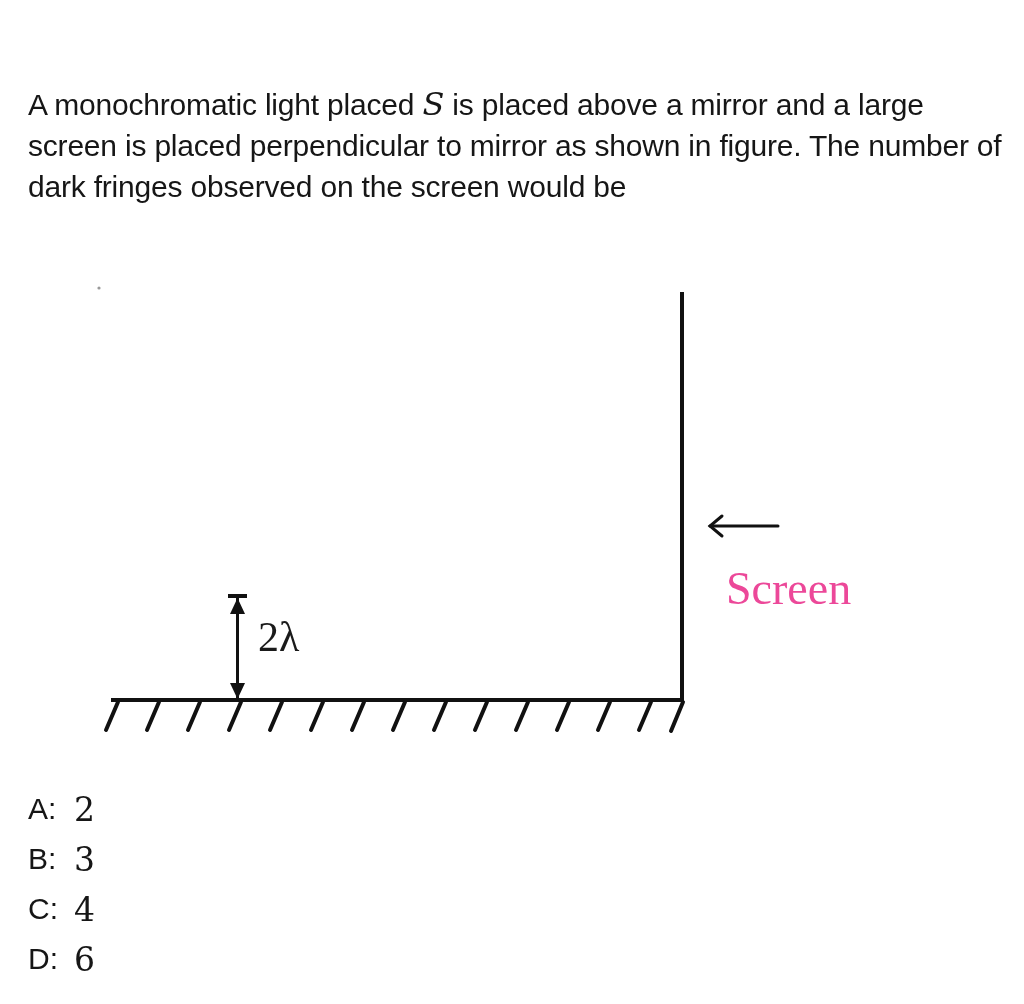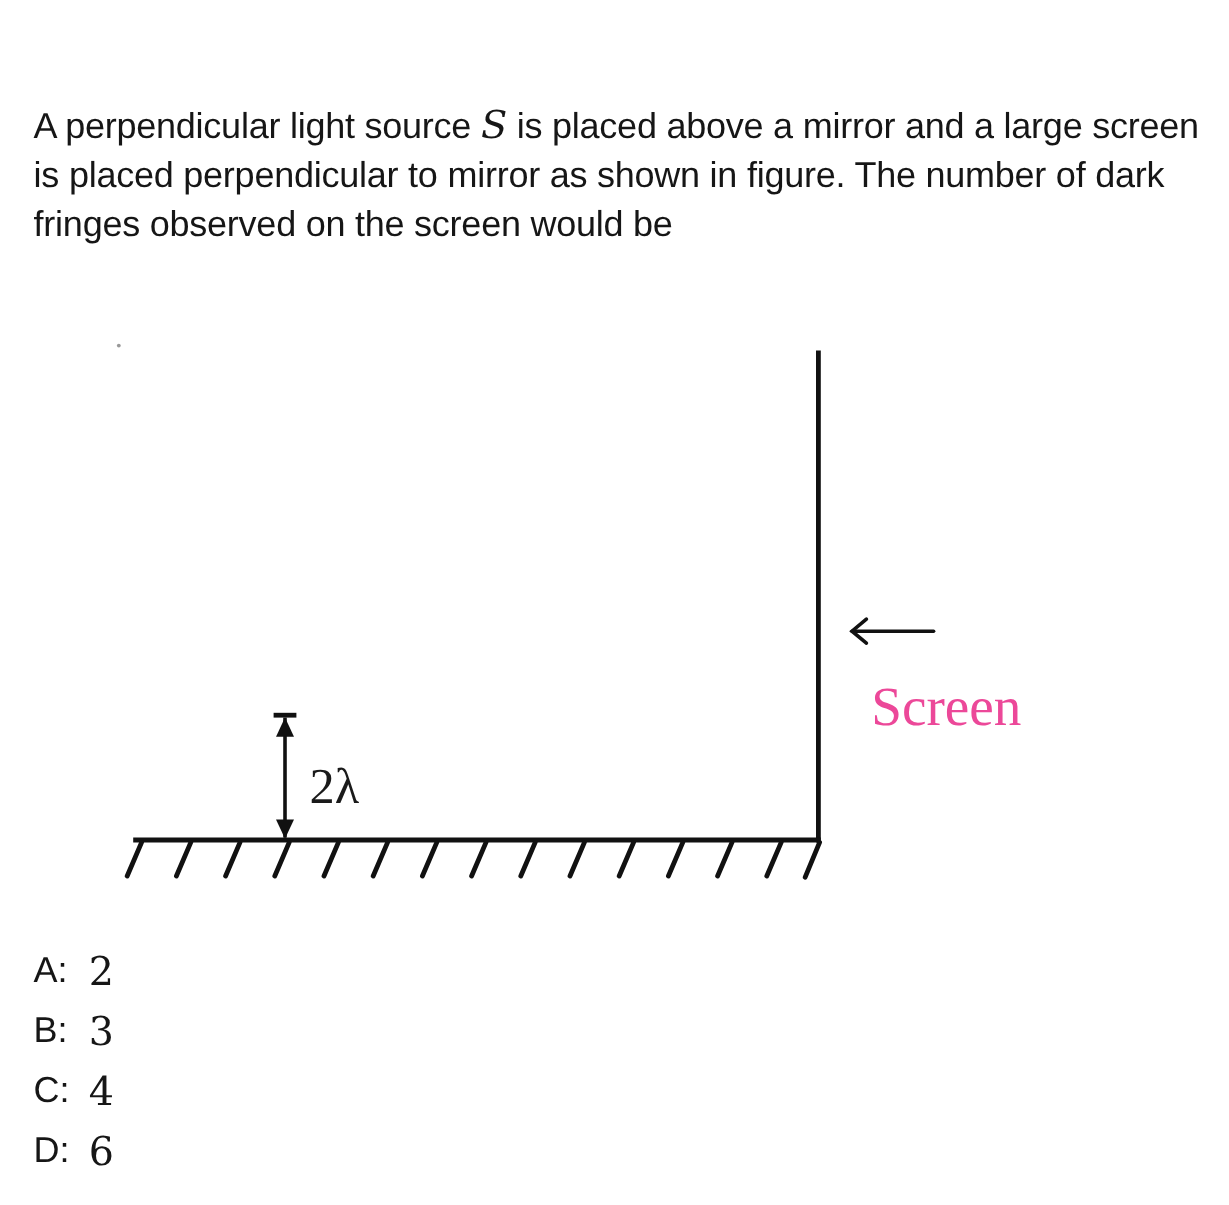--- a/index.html
+++ b/index.html
@@ -6,40 +6,40 @@
     body { width: 1024px; height: 1004px; position: relative; overflow: hidden; color: #1a1a1a; }
     .question {
       position: absolute; left: 28px; top: 84px; width: 975px;
       font-family: "Liberation Sans", sans-serif; font-size: 30px; line-height: 41px;
       letter-spacing: -0.2px; color: #161616;
     }
     .math-var { font-family: "DejaVu Serif", serif; font-style: italic; font-size: 32px; }
     .figure { position: absolute; left: 0; top: 270px; width: 1024px; height: 480px; }
     .figure svg { position: absolute; left: 0; top: 0; }
     .lbl-lambda {
-      position: absolute; left: 258px; top: 362px;
+      position: absolute; left: 258px; top: 343px;
       font-family: "Liberation Serif", serif; font-size: 42px; color: #1a1a1a;
     }
     .lbl-screen {
       position: absolute; left: 726px; top: 292px;
       font-family: "Liberation Serif", serif; font-size: 46px; color: #ec4899;
     }
     .options { position: absolute; left: 28px; top: 784px; }
     .option {
       height: 50px; display: flex; align-items: center;
       font-family: "Liberation Sans", sans-serif; font-size: 30px; color: #161616;
     }
     .option .key { width: 46px; }
     .option .val { font-family: "DejaVu Serif", serif; font-size: 33px; }
   </style>
 </head>
 <body>
 
 <div class="question">
-  <span>A perpendicular light source </span><span class="math-var">S</span><span> is placed above a mirror and a large screen is placed perpendicular to mirror as shown in figure. The number of dark fringes observed on the screen would be</span>
+  <span>A monochromatic light placed </span><span class="math-var">S</span><span> is placed above a mirror and a large screen is placed perpendicular to mirror as shown in figure. The number of dark fringes observed on the screen would be</span>
 </div>
 
 <div class="figure">
   <svg width="1024" height="480" viewBox="0 270 1024 480">
 
     <circle cx="99" cy="288" r="1.6" fill="#999"></circle>
 
     <line x1="682" y1="292" x2="682" y2="702" stroke="#111" stroke-width="4"></line>
 
     <line x1="111" y1="700" x2="684" y2="700" stroke="#111" stroke-width="4"></line>

